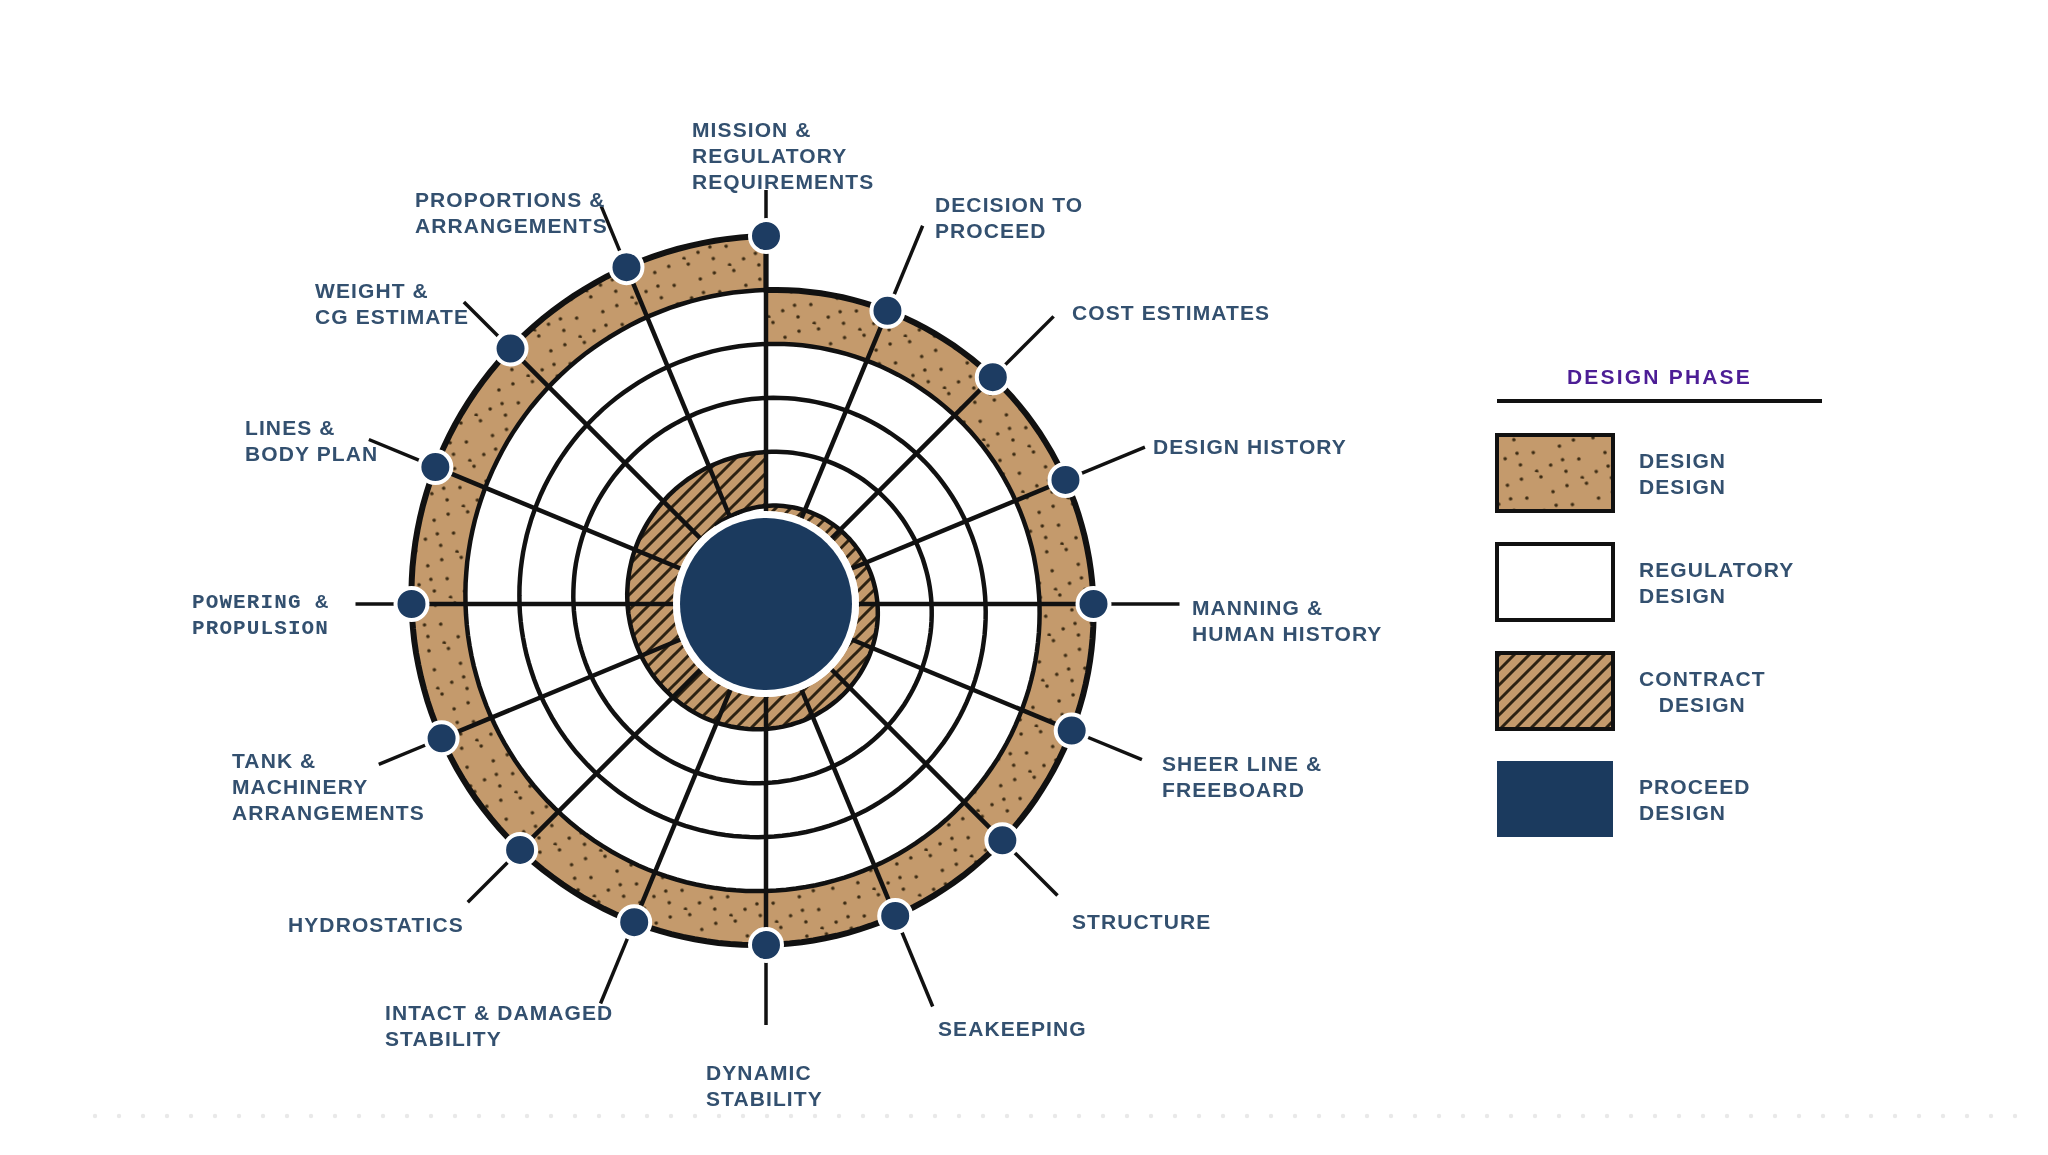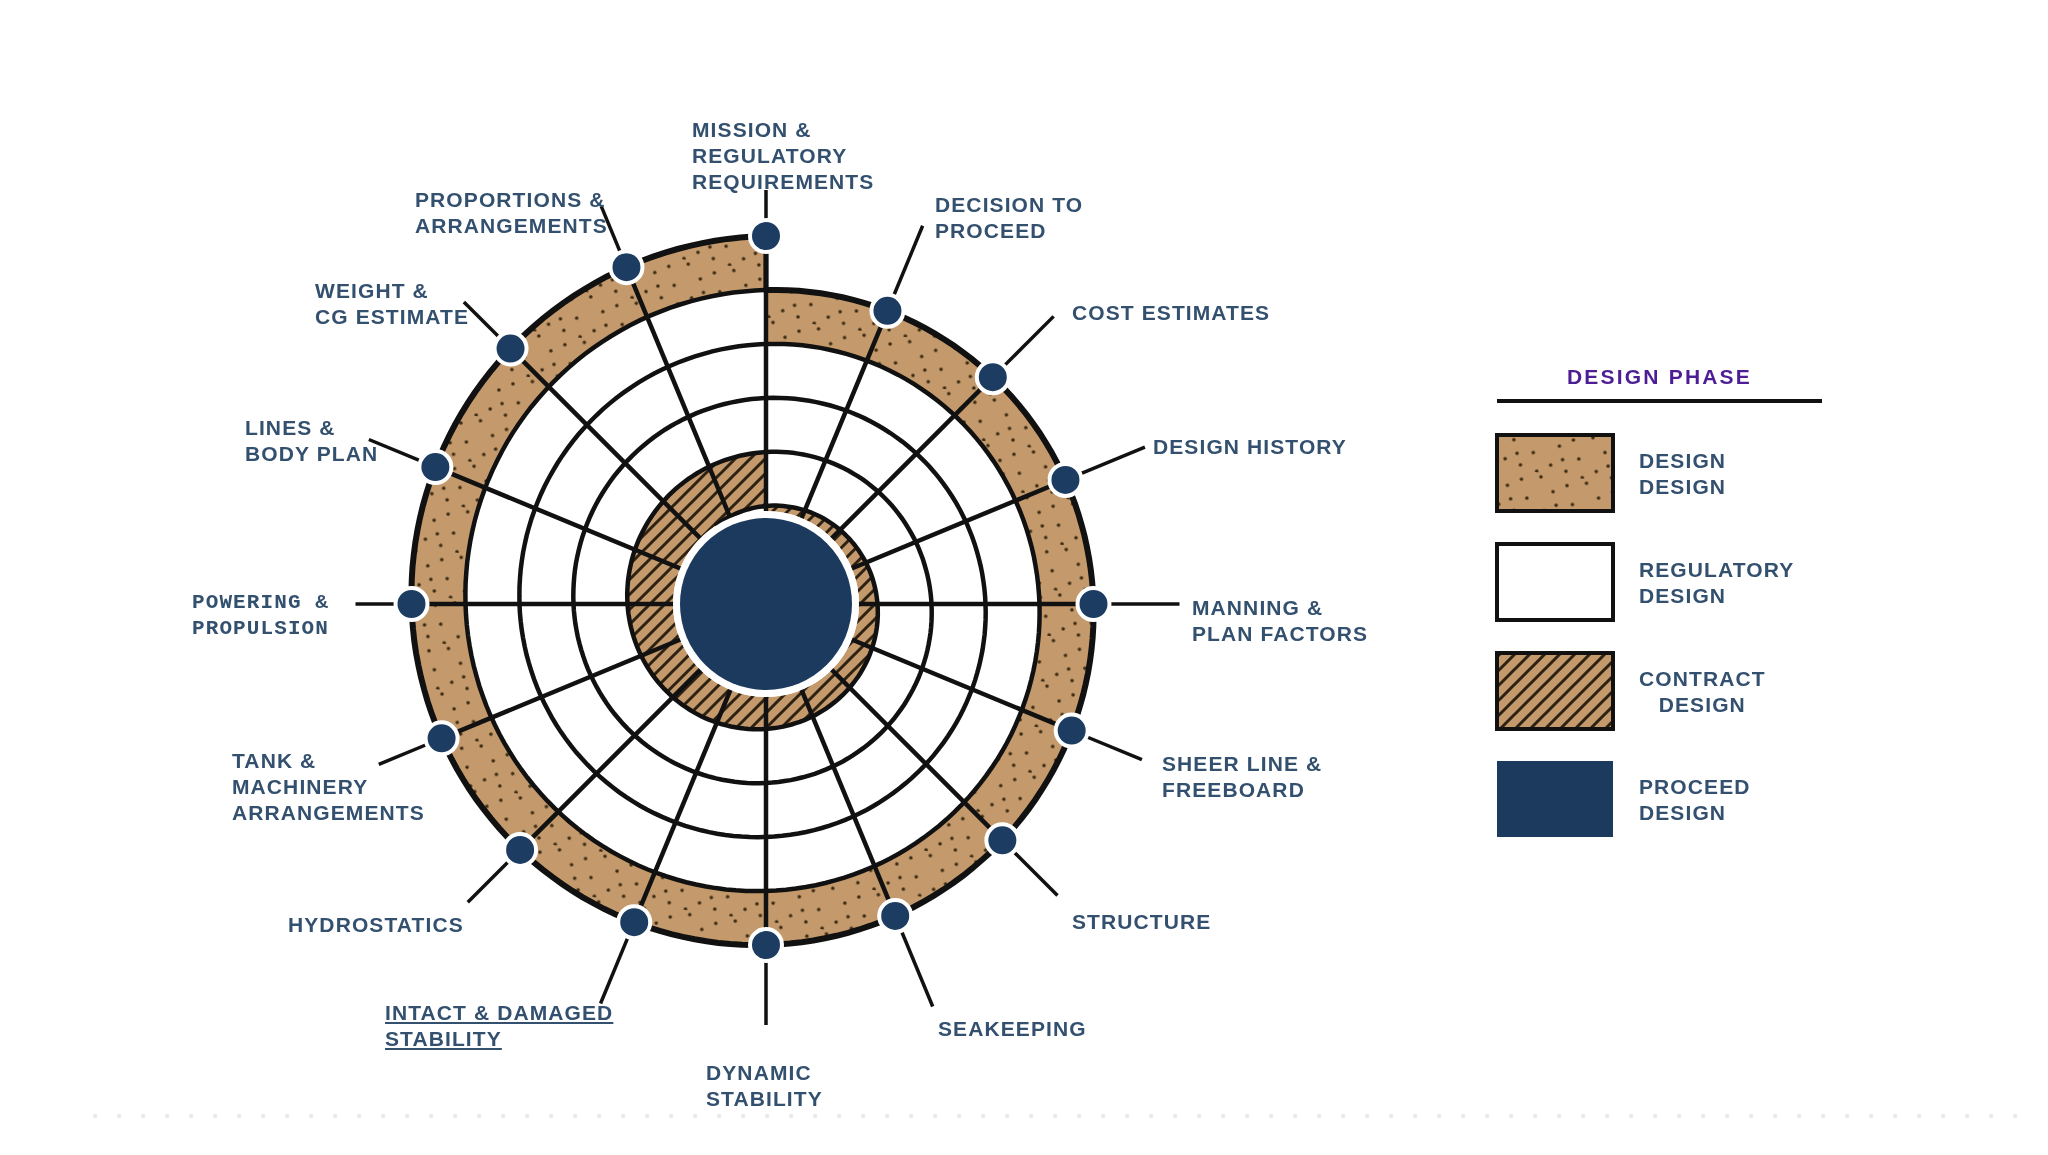--- a/index.html
+++ b/index.html
@@ -215,37 +215,37 @@
         <span class="lbl-line">PROCEED</span>
       </div>
       <div class="spoke-label" style="left: 1072px; top: 276px;">
         <span class="lbl-line">COST ESTIMATES</span>
       </div>
       <div class="spoke-label" style="left: 1153px; top: 410px;">
         <span class="lbl-line">DESIGN HISTORY</span>
       </div>
       <div class="spoke-label" style="left: 1192px; top: 571px;">
         <span class="lbl-line">MANNING &amp;</span>
-        <span class="lbl-line">PLAN FACTORS</span>
+        <span class="lbl-line">HUMAN HISTORY</span>
       </div>
       <div class="spoke-label" style="left: 1162px; top: 727px;">
         <span class="lbl-line">SHEER LINE &amp;</span>
         <span class="lbl-line">FREEBOARD</span>
       </div>
       <div class="spoke-label" style="left: 1072px; top: 885px;">
         <span class="lbl-line">STRUCTURE</span>
       </div>
       <div class="spoke-label" style="left: 938px; top: 992px;">
         <span class="lbl-line">SEAKEEPING</span>
       </div>
       <div class="spoke-label" style="left: 706px; top: 1036px;">
         <span class="lbl-line">DYNAMIC</span>
         <span class="lbl-line">STABILITY</span>
       </div>
-      <div class="spoke-label" style="left: 385px; top: 976px; text-decoration: underline;">
+      <div class="spoke-label" style="left: 385px; top: 976px;">
         <span class="lbl-line">INTACT &amp; DAMAGED</span>
         <span class="lbl-line">STABILITY</span>
       </div>
       <div class="spoke-label" style="left: 288px; top: 888px;">
         <span class="lbl-line">HYDROSTATICS</span>
       </div>
       <div class="spoke-label" style="left: 232px; top: 724px;">
         <span class="lbl-line">TANK &amp;</span>
         <span class="lbl-line">MACHINERY</span>
         <span class="lbl-line">ARRANGEMENTS</span>

